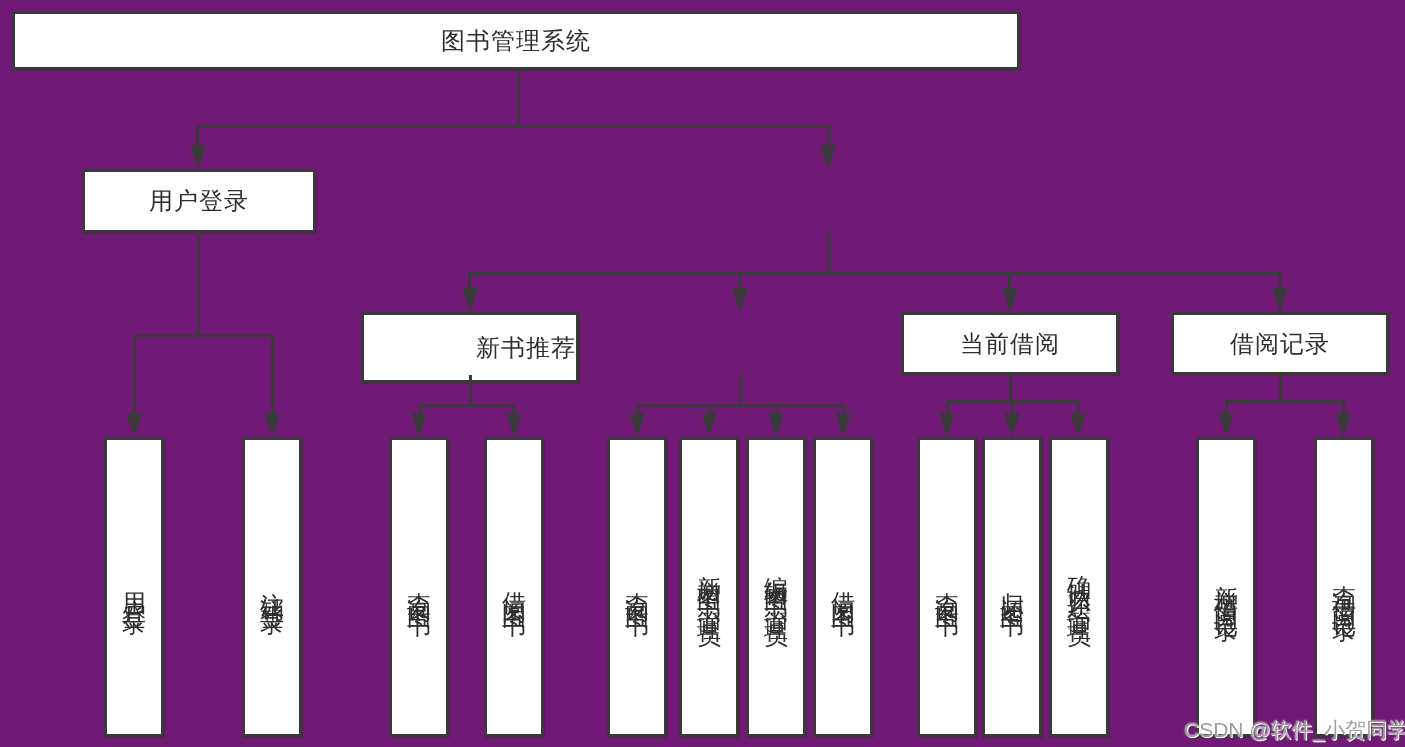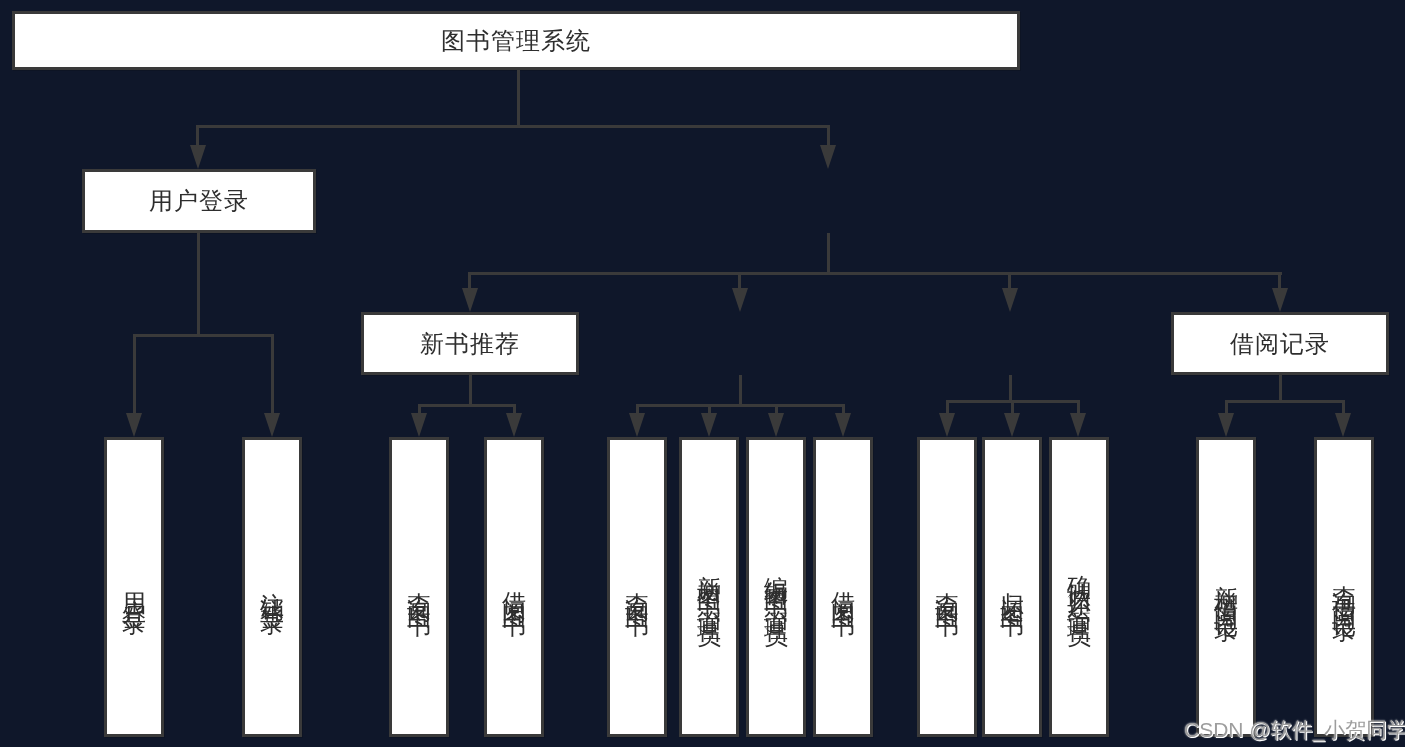--- a/index.html
+++ b/index.html
@@ -5,21 +5,21 @@
   html, body {
     margin: 0;
     padding: 0;
     background: #ffffff;
     font-family: "Liberation Sans", sans-serif;
   }
   #stage {
     position: relative;
     width: 1405px;
     height: 747px;
-    background: #0f172a;
+    background: #701a75;
     overflow: hidden;
   }
   .hbox {
     position: absolute;
     box-sizing: border-box;
     border: 3px solid #3a3a3a;
     background: #ffffff;
     display: flex;
     align-items: center;
     justify-content: center;
@@ -103,22 +103,25 @@
   <div class="line" style="left:468px; top:272px; width:814px; height:3px;"></div>
   <div class="line" style="left:468px; top:272px; width:3px; height:18px;"></div>
   <div class="arrow" style="left:462px; top:288px;"></div>
   <div class="line" style="left:738px; top:272px; width:3px; height:18px;"></div>
   <div class="arrow" style="left:732px; top:288px;"></div>
   <div class="line" style="left:1008px; top:272px; width:3px; height:18px;"></div>
   <div class="arrow" style="left:1002px; top:288px;"></div>
   <div class="line" style="left:1278px; top:272px; width:3px; height:18px;"></div>
   <div class="arrow" style="left:1272px; top:288px;"></div>
 
-  <div class="hbox" style="left:361px; top:312px; width:218px; height:63px;">
+  <div class="hbox" style="left:361px; top:312px; width:218px; height:71px;justify-content:flex-end;">
     <span>新书推荐</span>
+  </div>
+  <div class="hbox" style="left:901px; top:312px; width:218px; height:63px;">
+    <span>当前借阅</span>
   </div>
   <div class="hbox" style="left:1171px; top:312px; width:218px; height:63px;align-items:center;">
     <span>借阅记录</span>
   </div>
 
   <div class="line" style="left:469px; top:375px; width:3px; height:31px;"></div>
   <div class="line" style="left:418px; top:404px; width:98px; height:3px;"></div>
   <div class="line" style="left:418px; top:404px; width:3px; height:11px;"></div>
   <div class="arrow" style="left:411px; top:413px;"></div>
   <div class="line" style="left:513px; top:404px; width:3px; height:11px;"></div>

